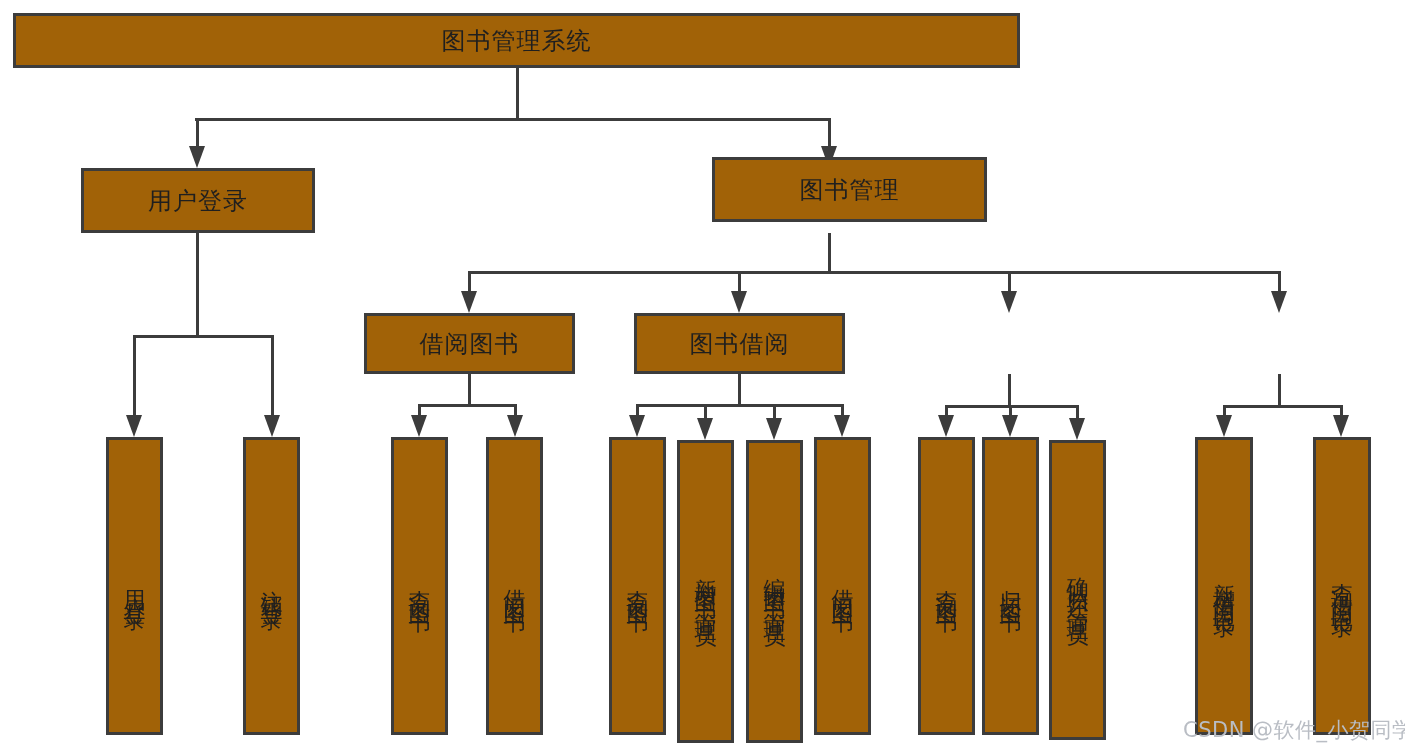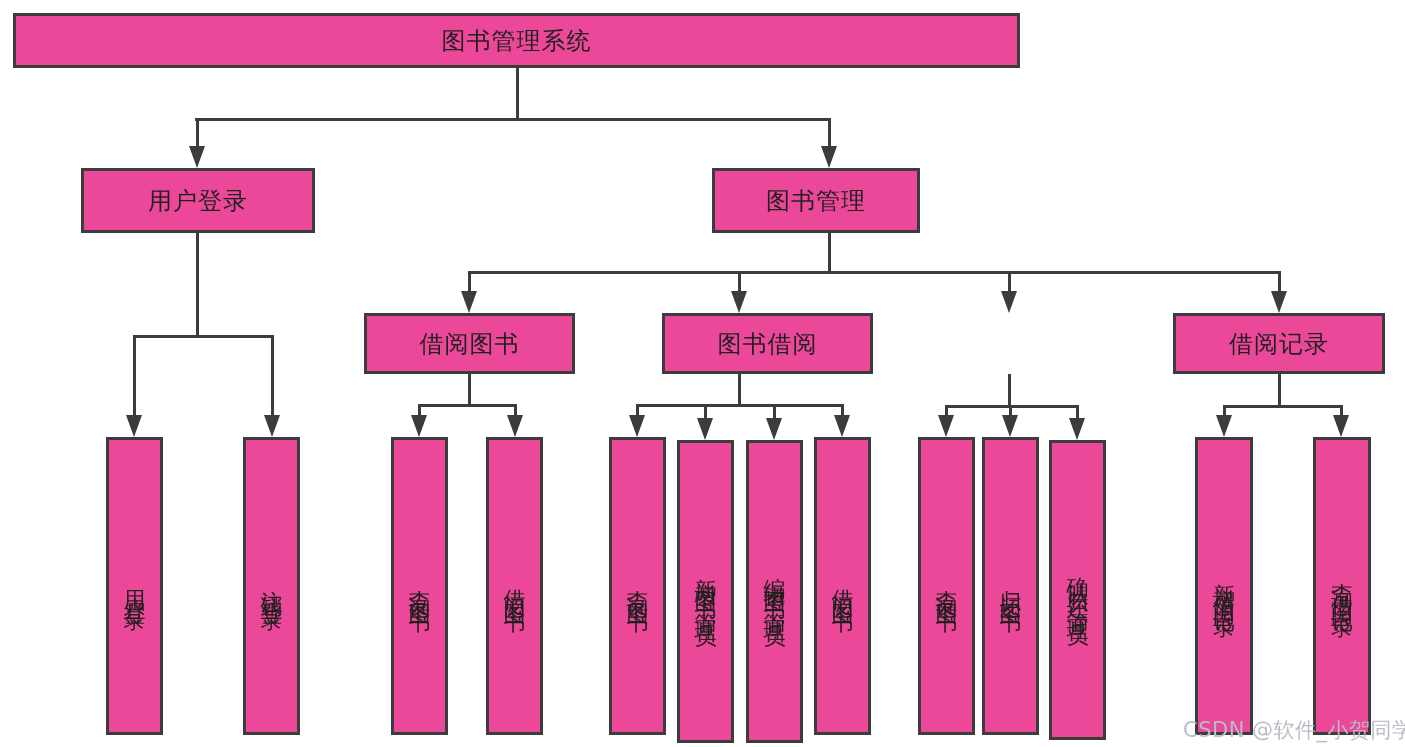--- a/index.html
+++ b/index.html
@@ -2,21 +2,21 @@
 <html><head>
 <meta charset="utf-8">
 <style>
   html,body { margin:0; padding:0; background:#ffffff; }
   #stage {
     position:relative; width:1405px; height:747px; background:#ffffff;
     font-family:"DejaVu Sans","Liberation Sans",sans-serif;
     color:#1f1f1f; overflow:hidden;
   }
   .node {
-    position:absolute; background:#ec4899; border:3px solid #3c3c3c;
+    position:absolute; background:#a16207; border:3px solid #3c3c3c;
     display:flex; align-items:center; justify-content:center;
     box-sizing:border-box; text-align:center;
   }
   .h-label { font-size:24px; letter-spacing:1px; white-space:nowrap; }
   .v-node { display:flex; align-items:center; justify-content:center; }
   .v-label {
     writing-mode:vertical-rl; text-orientation:mixed;
     font-size:22px; letter-spacing:7px; line-height:1;
     white-space:nowrap;
   }
@@ -24,23 +24,23 @@
   .v-line { width:3px; }
   .h-line { height:3px; }
   .arrow {
     position:absolute; width:0; height:0;
     border-left:8px solid transparent; border-right:8px solid transparent;
     border-top:22px solid #3c3c3c;
   }
   
   #root-box        { left:13px;  top:13px;  width:1007px; height:55px; }
   #user-login-box  { left:81px;  top:168px; width:234px;  height:65px; }
-  #book-mgmt-box   { left:712px; top:168px; width:208px;  height:65px; }
+  #book-mgmt-box   { left:712px; top:157px; width:275px;  height:65px; }
   #new-book-rec-box   { left:364px;  top:313px; width:211px; height:61px; }
-  #book-borrow-box    { left:634px;  top:313px; width:211px; height:61px;margin-left:28px; }
+  #book-borrow-box    { left:634px;  top:313px; width:211px; height:61px; }
   #current-borrow-box { left:903px;  top:313px; width:213px; height:61px; }
   #borrow-records-box { left:1173px; top:313px; width:212px; height:61px; }
   .leaf { top:437px; width:57px; height:298px; }
   #leaf-user-login   { left:106px; }
   #leaf-logout       { left:243px; }
   #leaf-query-book-1 { left:391px; }
   #leaf-borrow-book-1{ left:486px; }
   #leaf-query-book-2 { left:609px; }
   #leaf-add-book     { left:677px; top:440px; height:303px; }
   #leaf-edit-book    { left:746px; top:440px; height:303px; }
@@ -95,23 +95,20 @@
   <div class="line v-line" style="left:1008px;top:271px;height:22px;"></div>
   <div class="arrow" style="left:1001px;top:291px;"></div>
   <div class="line v-line" style="left:1278px;top:271px;height:22px;"></div>
   <div class="arrow" style="left:1271px;top:291px;"></div>
 
   <div class="node" id="new-book-rec-box">
     <span class="h-label">借阅图书</span>
   </div>
   <div class="node" id="book-borrow-box">
     <span class="h-label">图书借阅</span>
-  </div>
-  <div class="node" id="borrow-records-box">
-    <span class="h-label">借阅记录</span>
   </div>
 
   <div class="line v-line" style="left:468px;top:374px;height:32px;"></div>
   <div class="line h-line" style="left:418px;top:404px;width:99px;"></div>
   <div class="line v-line" style="left:418px;top:404px;height:13px;"></div>
   <div class="arrow" style="left:411px;top:415px;"></div>
   <div class="line v-line" style="left:514px;top:404px;height:13px;"></div>
   <div class="arrow" style="left:507px;top:415px;"></div>
 
   <div class="line v-line" style="left:738px;top:374px;height:32px;"></div>

